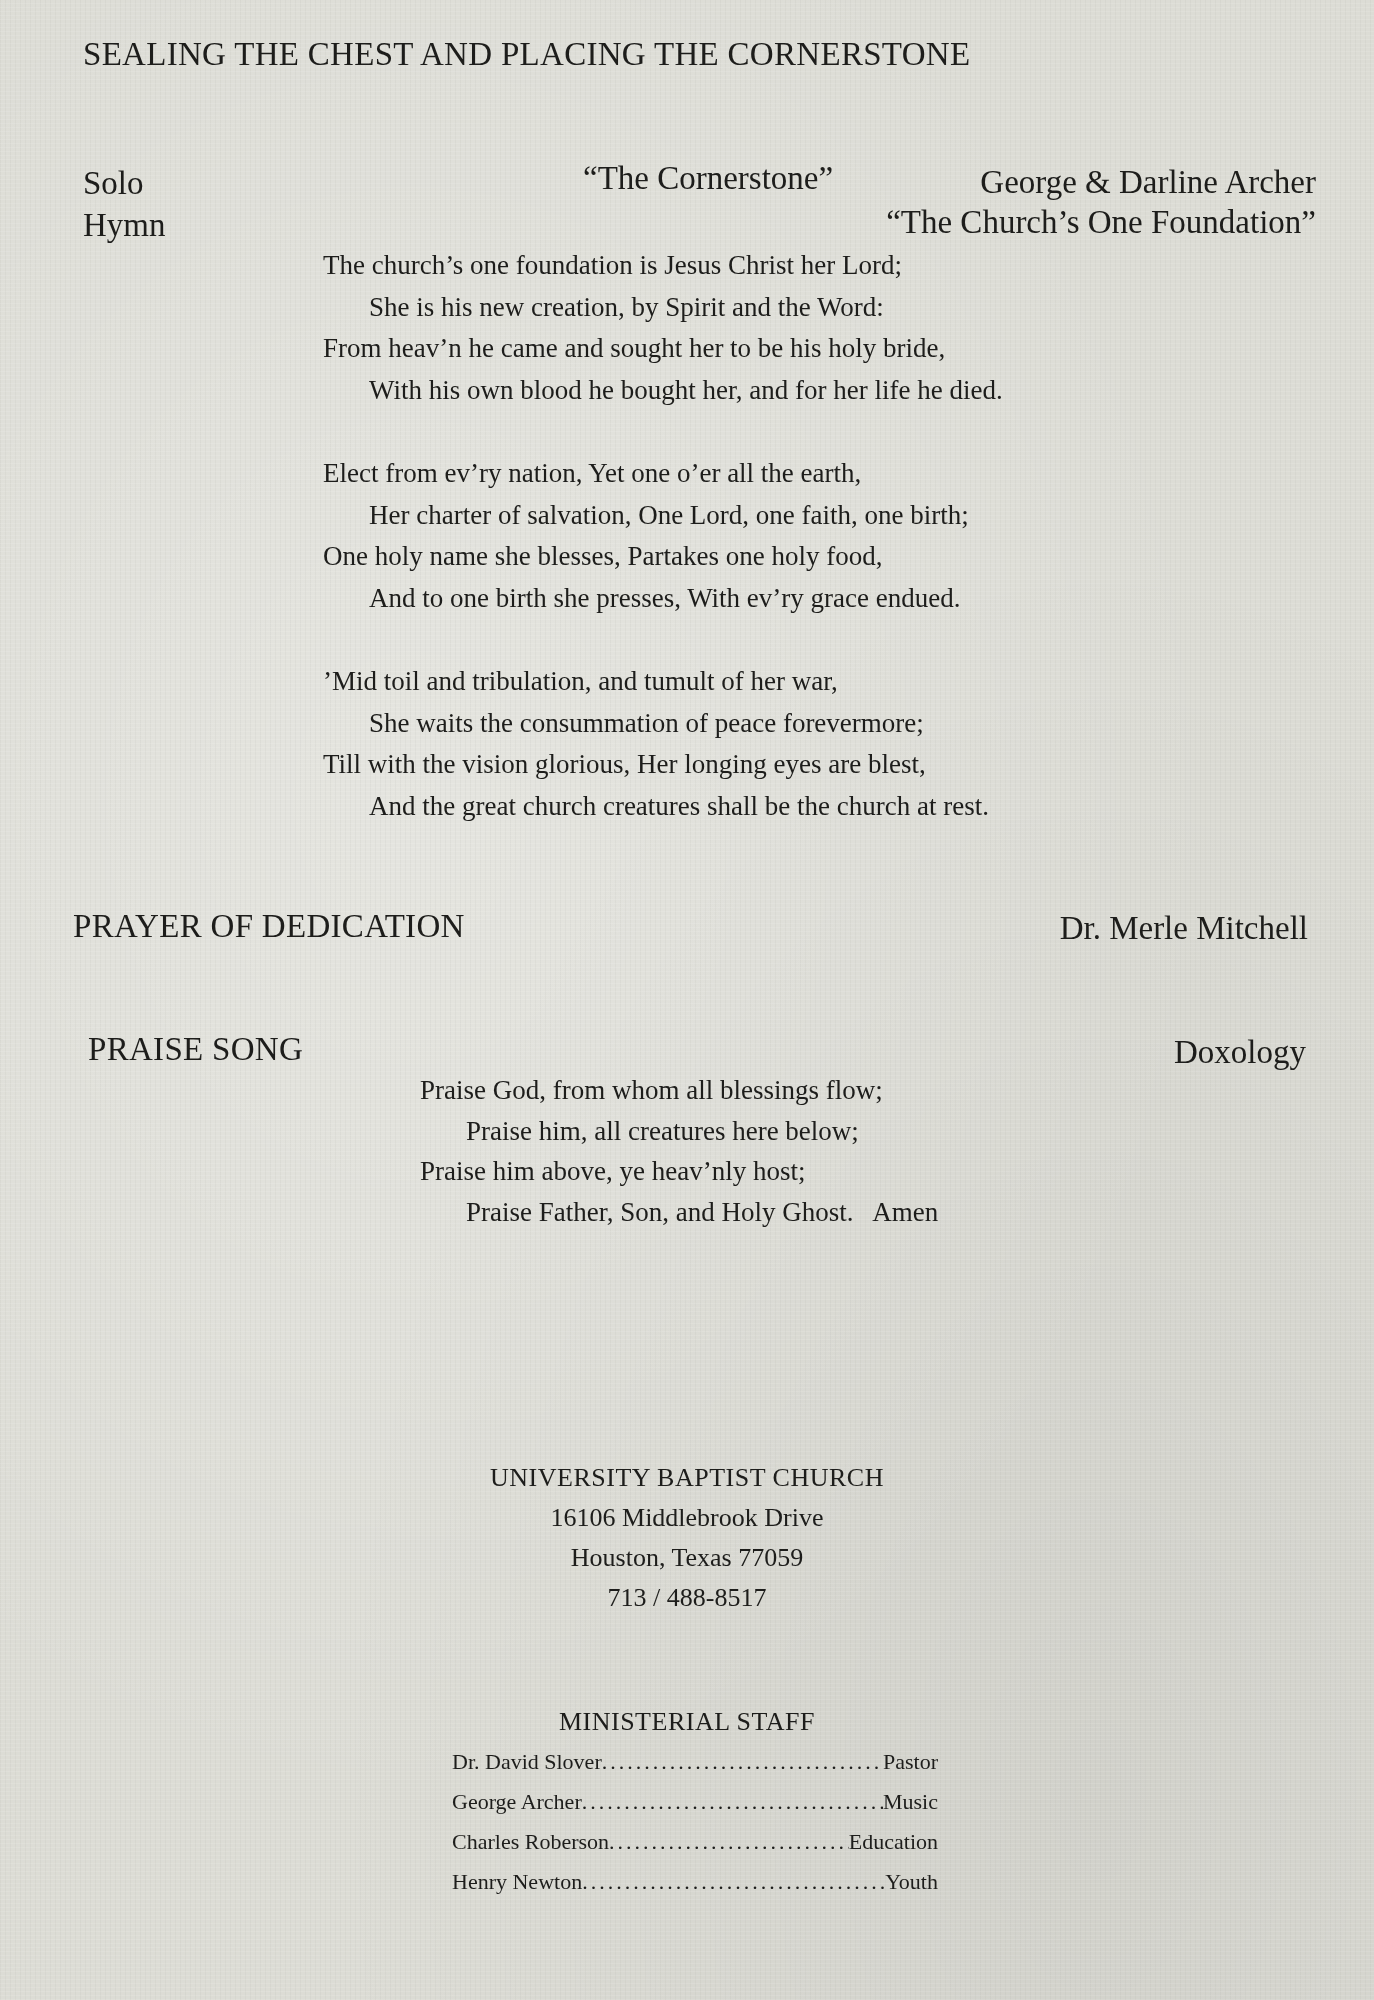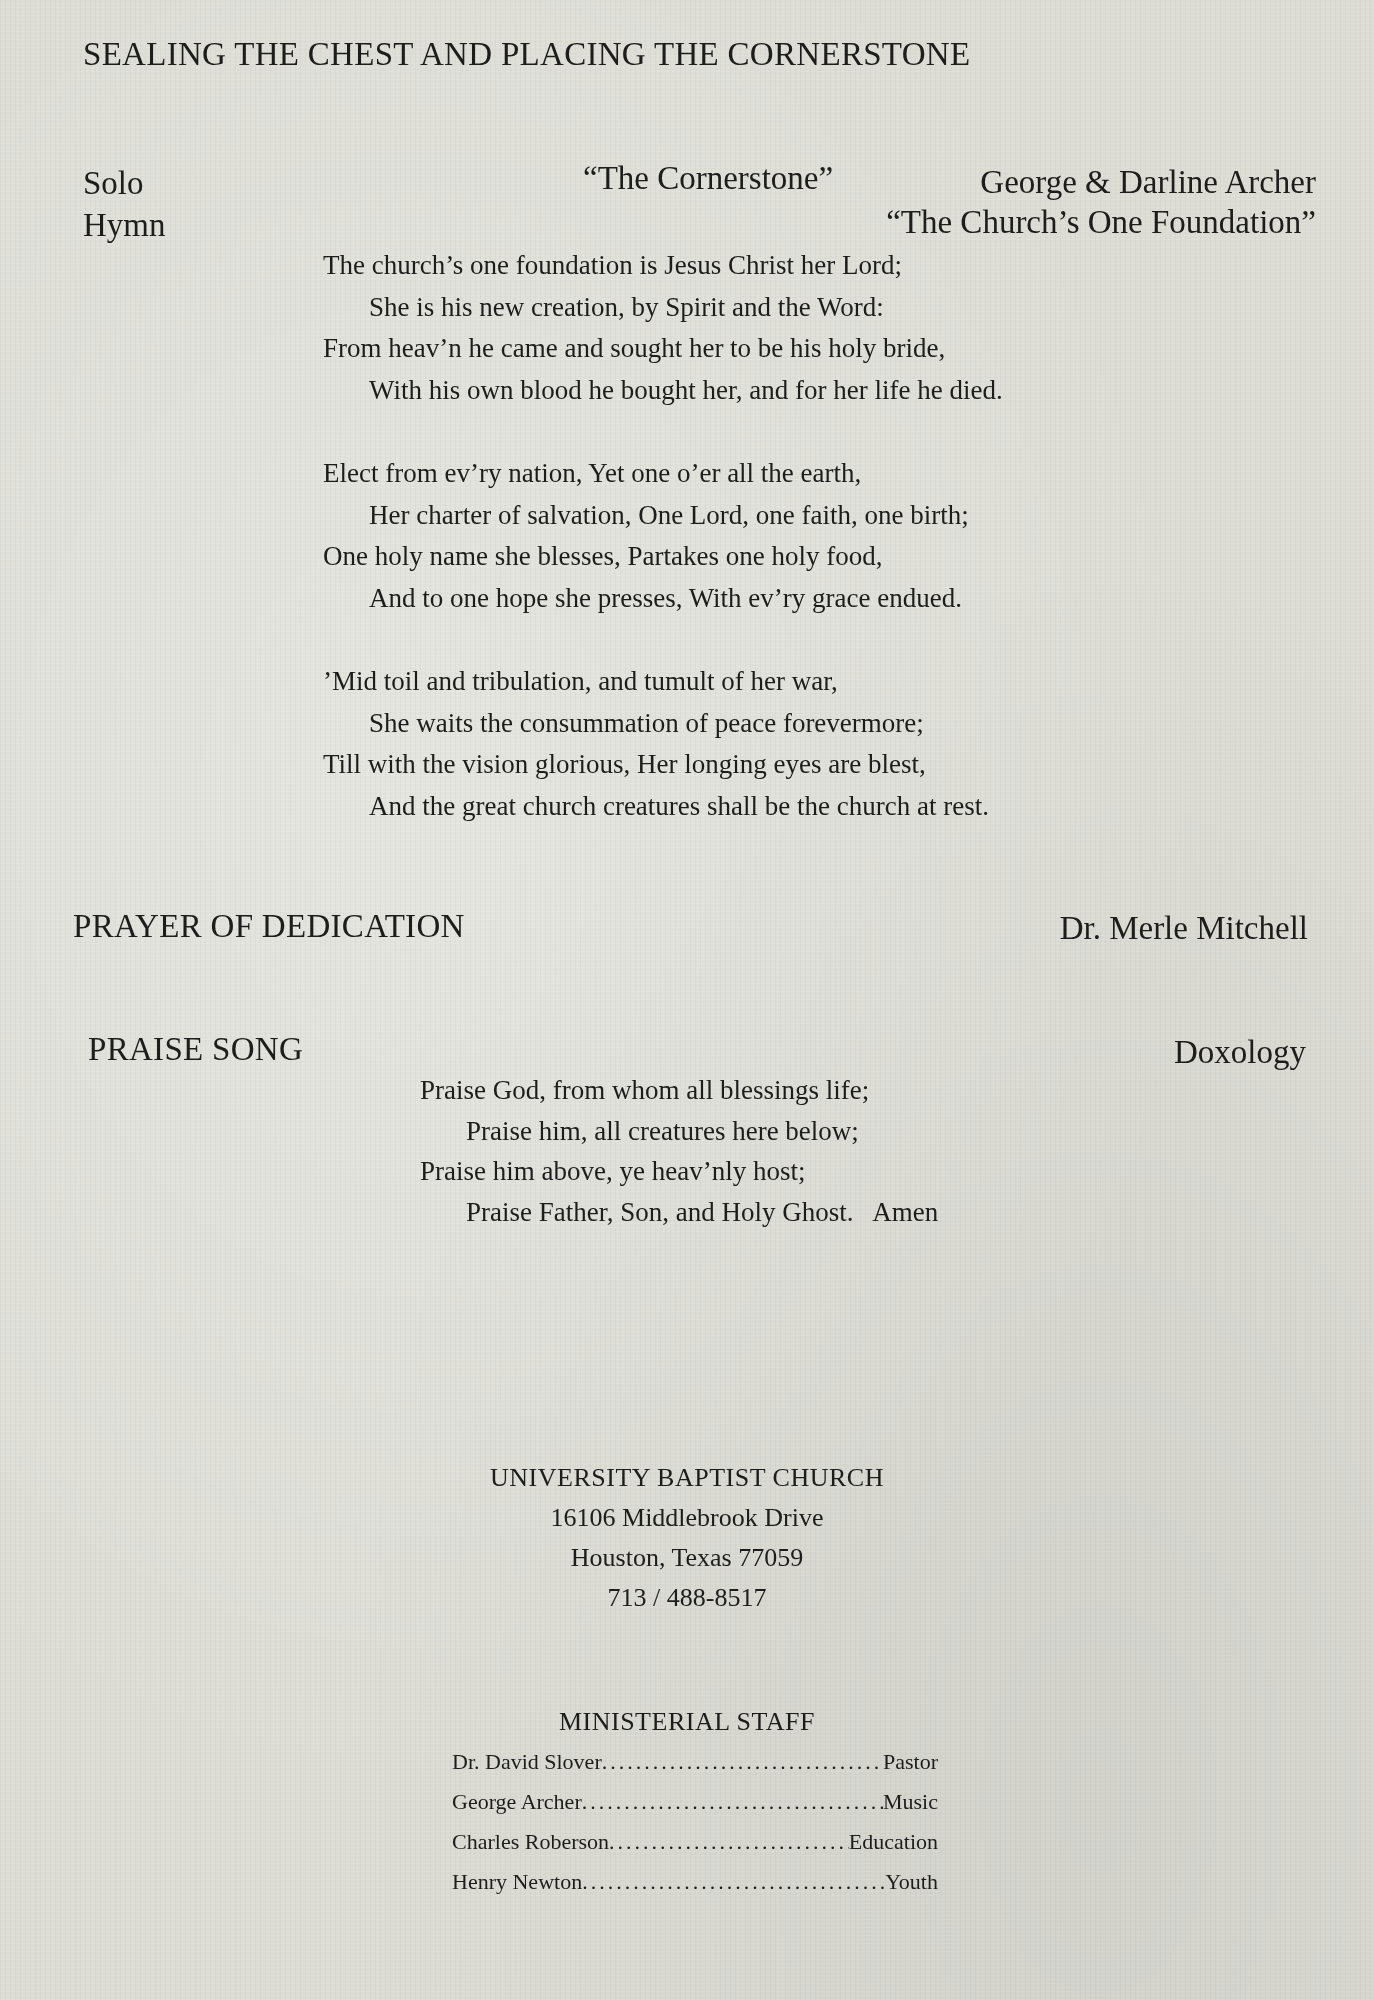--- a/index.html
+++ b/index.html
@@ -44,36 +44,36 @@
 
 <div class="lyrics" style="left:323px; top:245px;">
   <div class="line">The church’s one foundation is Jesus Christ her Lord;</div>
   <div class="line indent">She is his new creation, by Spirit and the Word:</div>
   <div class="line">From heav’n he came and sought her to be his holy bride,</div>
   <div class="line indent">With his own blood he bought her, and for her life he died.</div>
   <div class="gap"></div>
   <div class="line">Elect from ev’ry nation, Yet one o’er all the earth,</div>
   <div class="line indent">Her charter of salvation, One Lord, one faith, one birth;</div>
   <div class="line">One holy name she blesses, Partakes one holy food,</div>
-  <div class="line indent">And to one hope she presses, With ev’ry grace endued.</div>
+  <div class="line indent">And to one birth she presses, With ev’ry grace endued.</div>
   <div class="gap"></div>
   <div class="line">’Mid toil and tribulation, and tumult of her war,</div>
   <div class="line indent">She waits the consummation of peace forevermore;</div>
   <div class="line">Till with the vision glorious, Her longing eyes are blest,</div>
   <div class="line indent">And the great church creatures shall be the church at rest.</div>
 </div>
 
 <div class="abs caps" style="left:73px; top:908px;">PRAYER OF DEDICATION</div>
 <div class="abs txt" style="right:66px; top:910px;">Dr. Merle Mitchell</div>
 
 <div class="abs caps" style="left:88px; top:1031px;">PRAISE SONG</div>
 <div class="abs txt" style="right:68px; top:1034px;">Doxology</div>
 
 <div class="lyrics" style="left:420px; top:1070px;">
-  <div class="line" style="height:40.5px; line-height:40.5px;">Praise God, from whom all blessings life;</div>
+  <div class="line" style="height:40.5px; line-height:40.5px;">Praise God, from whom all blessings flow;</div>
   <div class="line indent" style="height:40.5px; line-height:40.5px;">Praise him, all creatures here below;</div>
   <div class="line" style="height:40.5px; line-height:40.5px;">Praise him above, ye heav’nly host;</div>
   <div class="line indent" style="height:40.5px; line-height:40.5px; white-space:pre;">Praise Father, Son, and Holy Ghost.   Amen</div>
 </div>
 
 <div class="center-block" style="top:1458px; left:0;">
   <div class="row" style="letter-spacing:0.5px;">UNIVERSITY BAPTIST CHURCH</div>
   <div class="row">16106 Middlebrook Drive</div>
   <div class="row">Houston, Texas 77059</div>
   <div class="row">713 / 488-8517</div>

